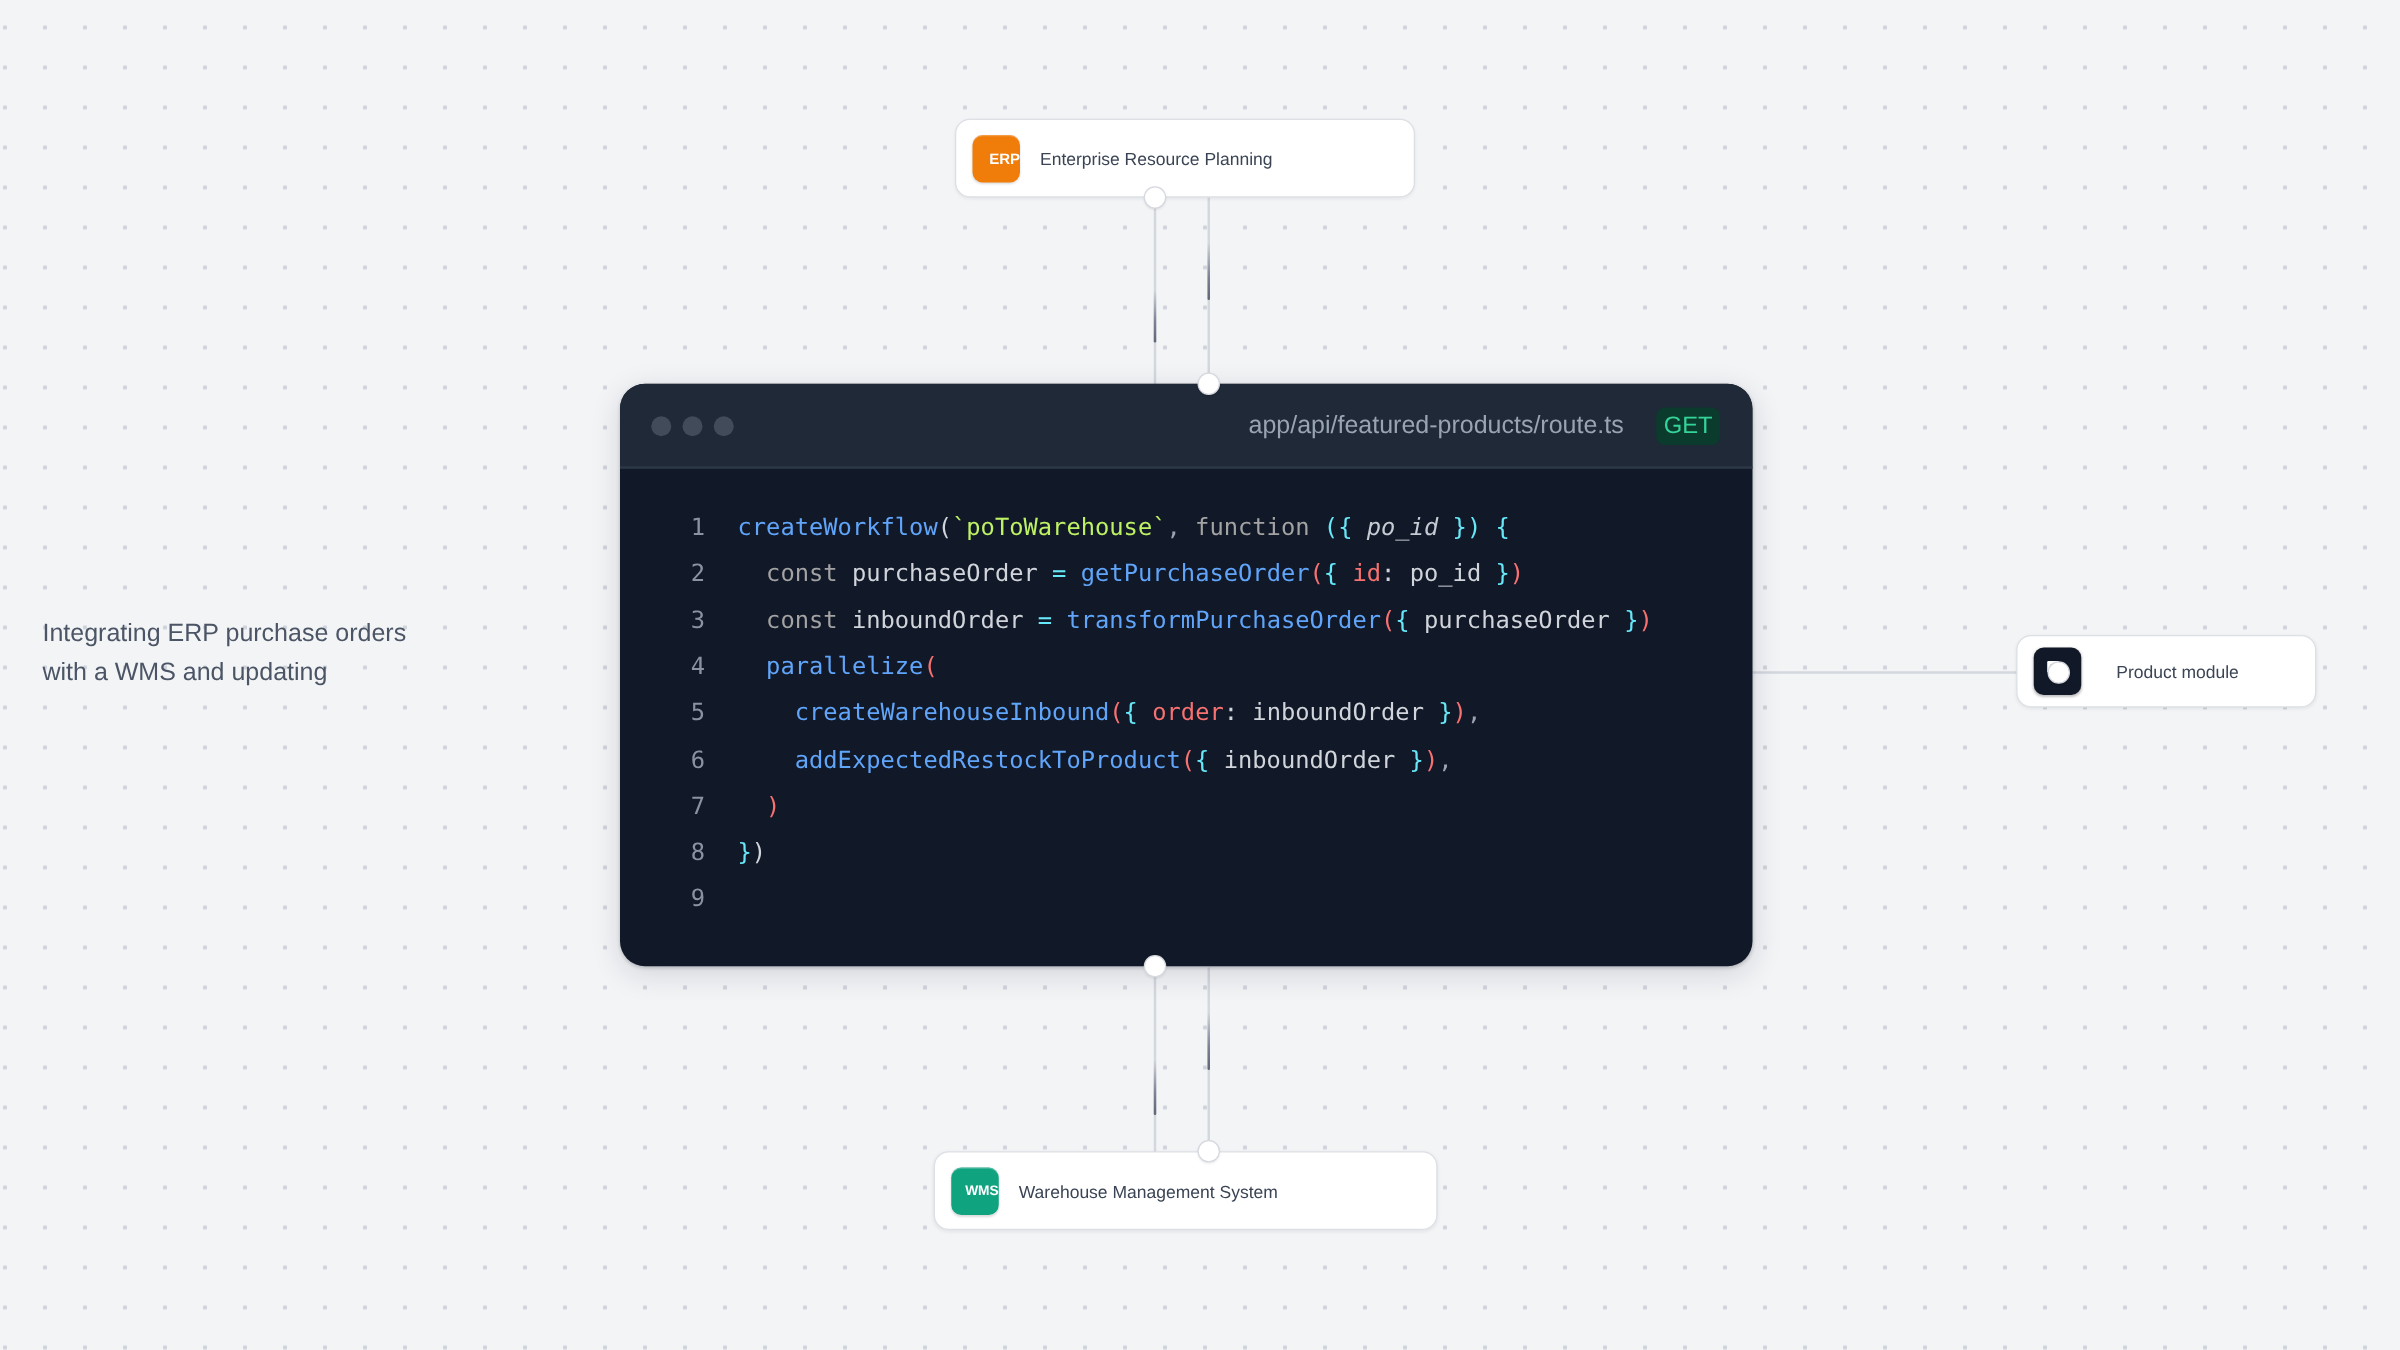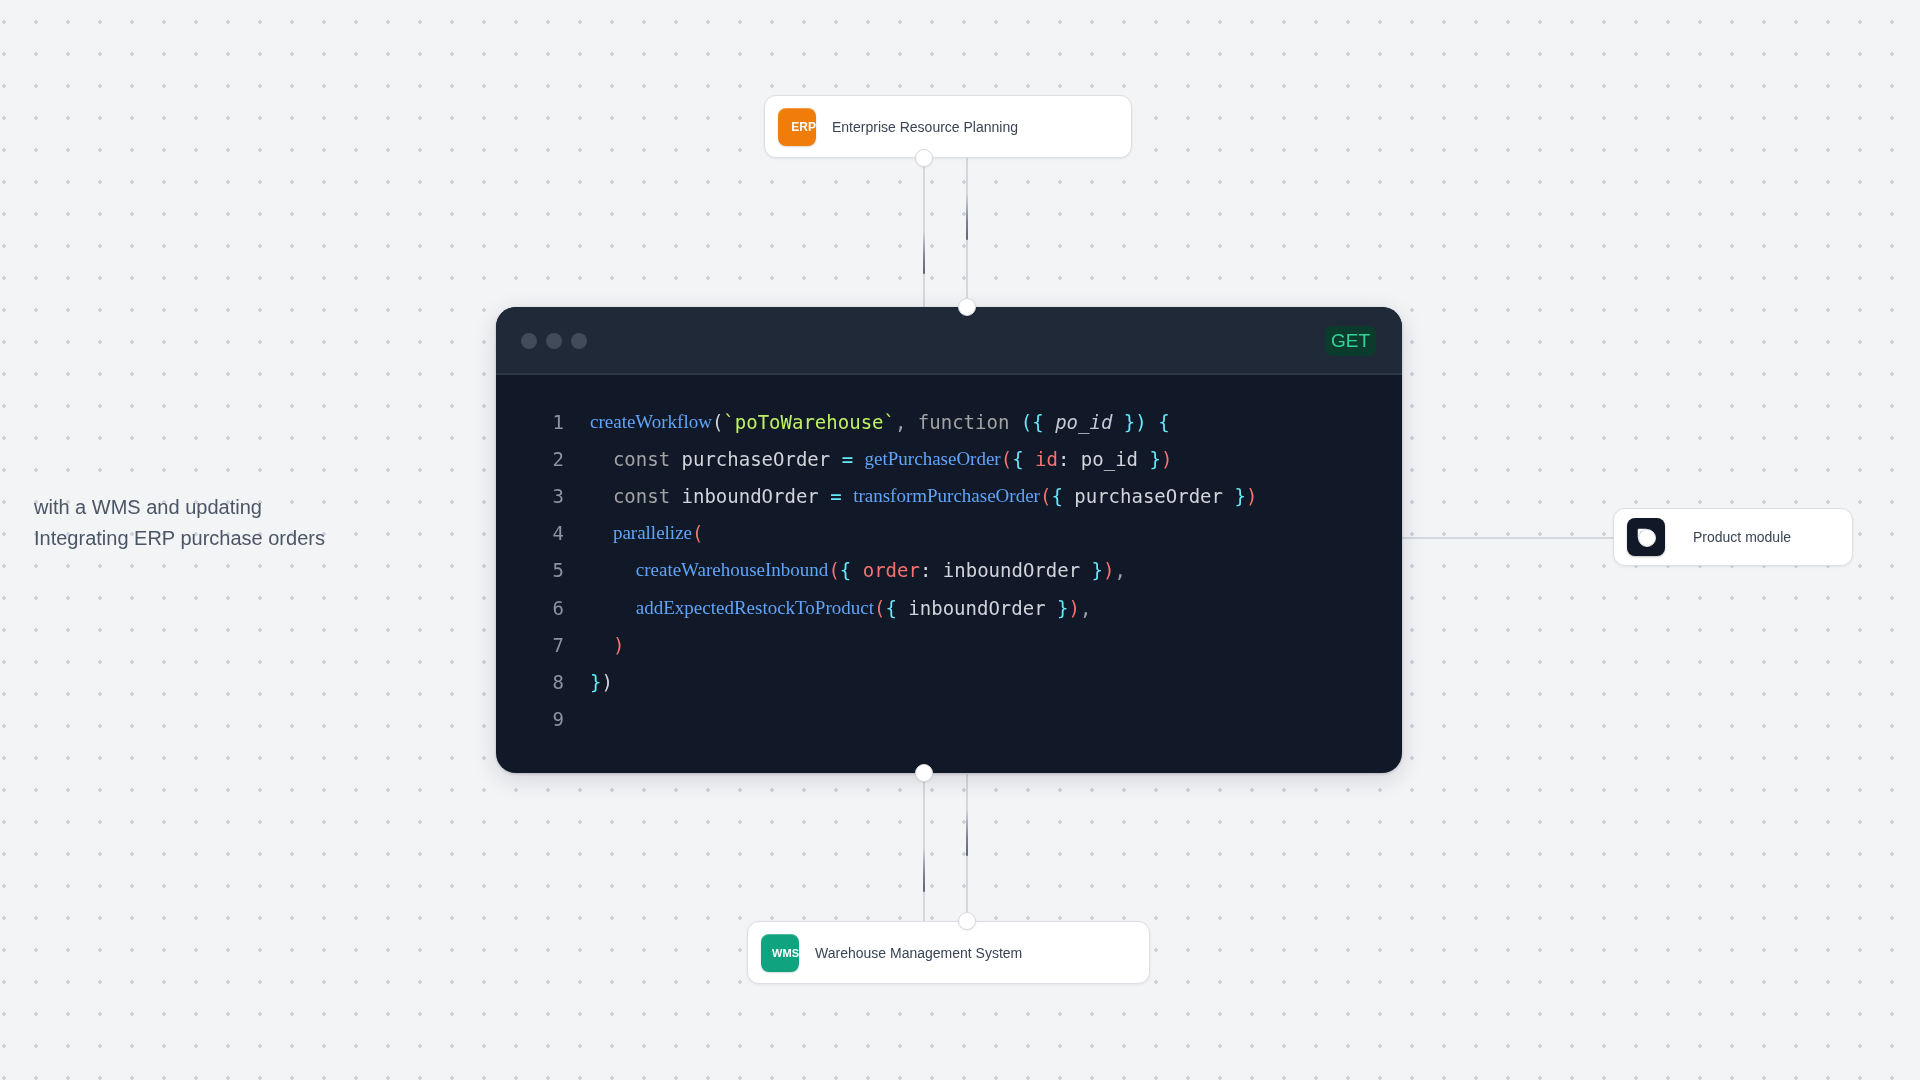--- a/index.html
+++ b/index.html
@@ -64,41 +64,41 @@
     background: #0b3b2c; color: #34d399; font-size: 19px; line-height: 30px;
     border-radius: 7px;
   }
   .code {
     position: absolute; left: 0; top: 96px; right: 0;
     font-family: "DejaVu Sans Mono", monospace; font-size: 19px;
   }
   .ln { display: flex; height: 37.2px; align-items: center; white-space: pre; }
   .num { width: 68px; text-align: right; color: #8b93a1; padding-right: 26px; box-sizing: content-box; }
   .tok { white-space: pre; }
-  .c-fn { color: #60a5fa; font-family: Liberation Serif, serif; }
+  .c-fn { color: #60a5fa; }
   .c-str { color: #bef264; }
   .c-kw { color: #a3a3a3; }
   .c-cy { color: #67e8f9; }
   .c-red { color: #f87171; }
   .c-pl { color: #d1d5db; }
   .c-it { color: #c5cad3; font-style: italic; }
   .c-pu { color: #9ca3af; }
 
   .tagicon {
     width: 38px; height: 38px; border-radius: 8px; background: #111827;
     display: flex; align-items: center; justify-content: center;
     box-shadow: 0 1px 2px rgba(0,0,0,0.25);
   }
 </style>
 </head>
 <body>
 
 <div class="abs desc">
+  <div>Integrating ERP purchase orders</div>
   <div>with a WMS and updating</div>
-  <div>Integrating ERP purchase orders</div>
 </div>
 
 <div class="vline" style="left:923px; top:160px; height:148px;">
   <div class="pulse" style="top:72px; height:42px;"></div>
 </div>
 <div class="vline" style="left:966px; top:158px; height:148px;">
   <div class="pulse" style="top:36px; height:46px;"></div>
 </div>
 
 <div class="vline" style="left:923px; top:774px; height:148px;">
@@ -116,20 +116,21 @@
   </div>
   <span class="label">Enterprise Resource Planning</span>
 </div>
 <div class="handle" style="left:915px; top:149px;"></div>
 
 <div class="abs win">
   <div class="win-head">
     <div class="dot" style="left:25px;"></div>
     <div class="dot" style="left:50px;"></div>
     <div class="dot" style="left:75px;"></div>
+    <span class="path">app/api/featured-products/route.ts</span>
     <span class="method">GET</span>
   </div>
   <div class="code" id="code">
       <div class="ln"><span class="num">1</span><span class="tok c-fn">createWorkflow</span><span class="tok c-pl">(</span><span class="tok c-str">`poToWarehouse`</span><span class="tok c-pu">, </span><span class="tok c-kw">function</span><span class="tok c-pl"> </span><span class="tok c-cy">({</span><span class="tok c-pl"> </span><span class="tok c-it">po_id</span><span class="tok c-pl"> </span><span class="tok c-cy">})</span><span class="tok c-pl"> </span><span class="tok c-cy">{</span></div>
       <div class="ln"><span class="num">2</span><span class="tok c-pl">  </span><span class="tok c-kw">const</span><span class="tok c-pl"> purchaseOrder </span><span class="tok c-cy">=</span><span class="tok c-pl"> </span><span class="tok c-fn">getPurchaseOrder</span><span class="tok c-red">(</span><span class="tok c-cy">{</span><span class="tok c-pl"> </span><span class="tok c-red">id</span><span class="tok c-pl">: po_id </span><span class="tok c-cy">}</span><span class="tok c-red">)</span></div>
       <div class="ln"><span class="num">3</span><span class="tok c-pl">  </span><span class="tok c-kw">const</span><span class="tok c-pl"> inboundOrder </span><span class="tok c-cy">=</span><span class="tok c-pl"> </span><span class="tok c-fn">transformPurchaseOrder</span><span class="tok c-red">(</span><span class="tok c-cy">{</span><span class="tok c-pl"> purchaseOrder </span><span class="tok c-cy">}</span><span class="tok c-red">)</span></div>
       <div class="ln"><span class="num">4</span><span class="tok c-pl">  </span><span class="tok c-fn">parallelize</span><span class="tok c-red">(</span></div>
       <div class="ln"><span class="num">5</span><span class="tok c-pl">    </span><span class="tok c-fn">createWarehouseInbound</span><span class="tok c-red">(</span><span class="tok c-cy">{</span><span class="tok c-pl"> </span><span class="tok c-red">order</span><span class="tok c-pl">: inboundOrder </span><span class="tok c-cy">}</span><span class="tok c-red">)</span><span class="tok c-pu">,</span></div>
       <div class="ln"><span class="num">6</span><span class="tok c-pl">    </span><span class="tok c-fn">addExpectedRestockToProduct</span><span class="tok c-red">(</span><span class="tok c-cy">{</span><span class="tok c-pl"> inboundOrder </span><span class="tok c-cy">}</span><span class="tok c-red">)</span><span class="tok c-pu">,</span></div>
       <div class="ln"><span class="num">7</span><span class="tok c-pl">  </span><span class="tok c-red">)</span></div>

